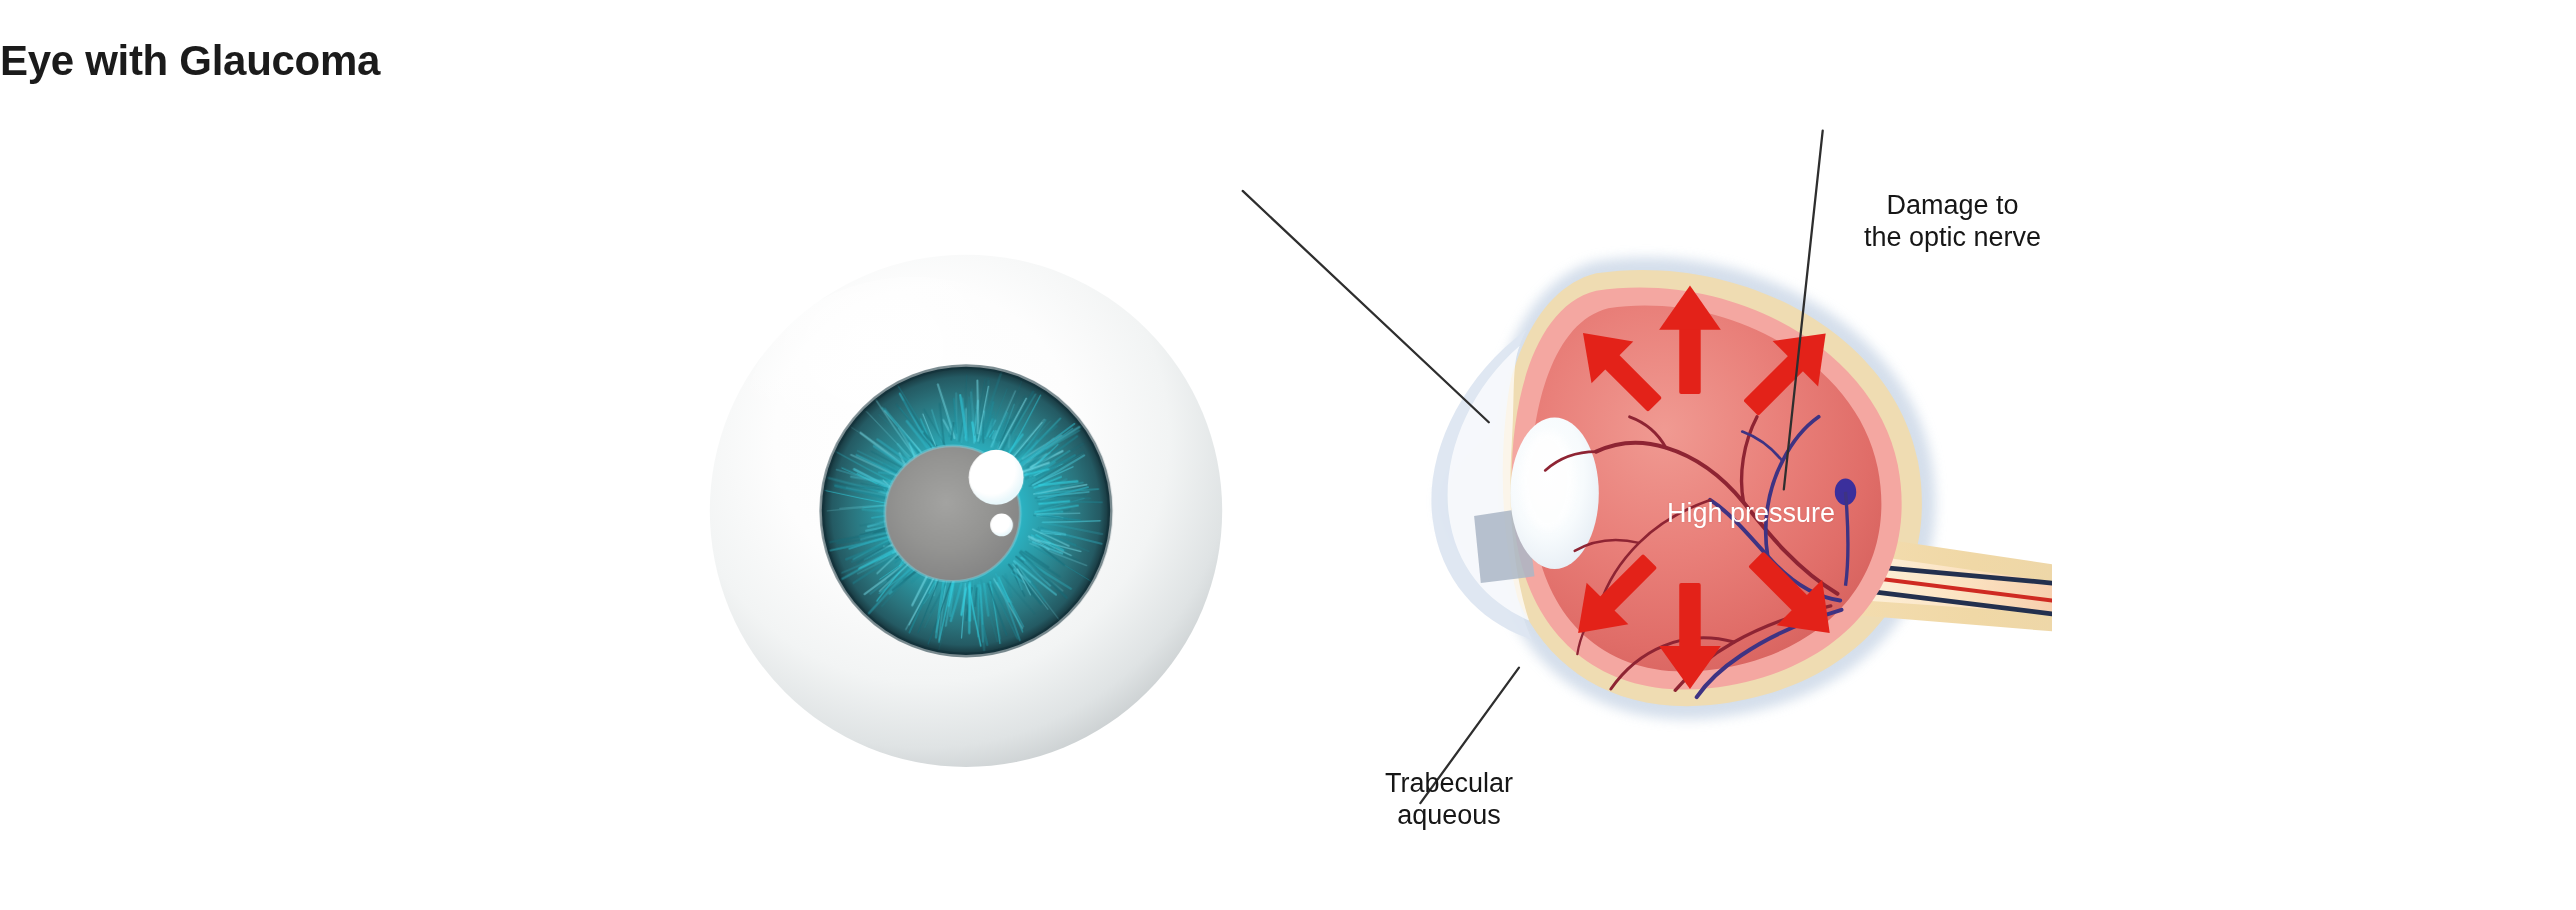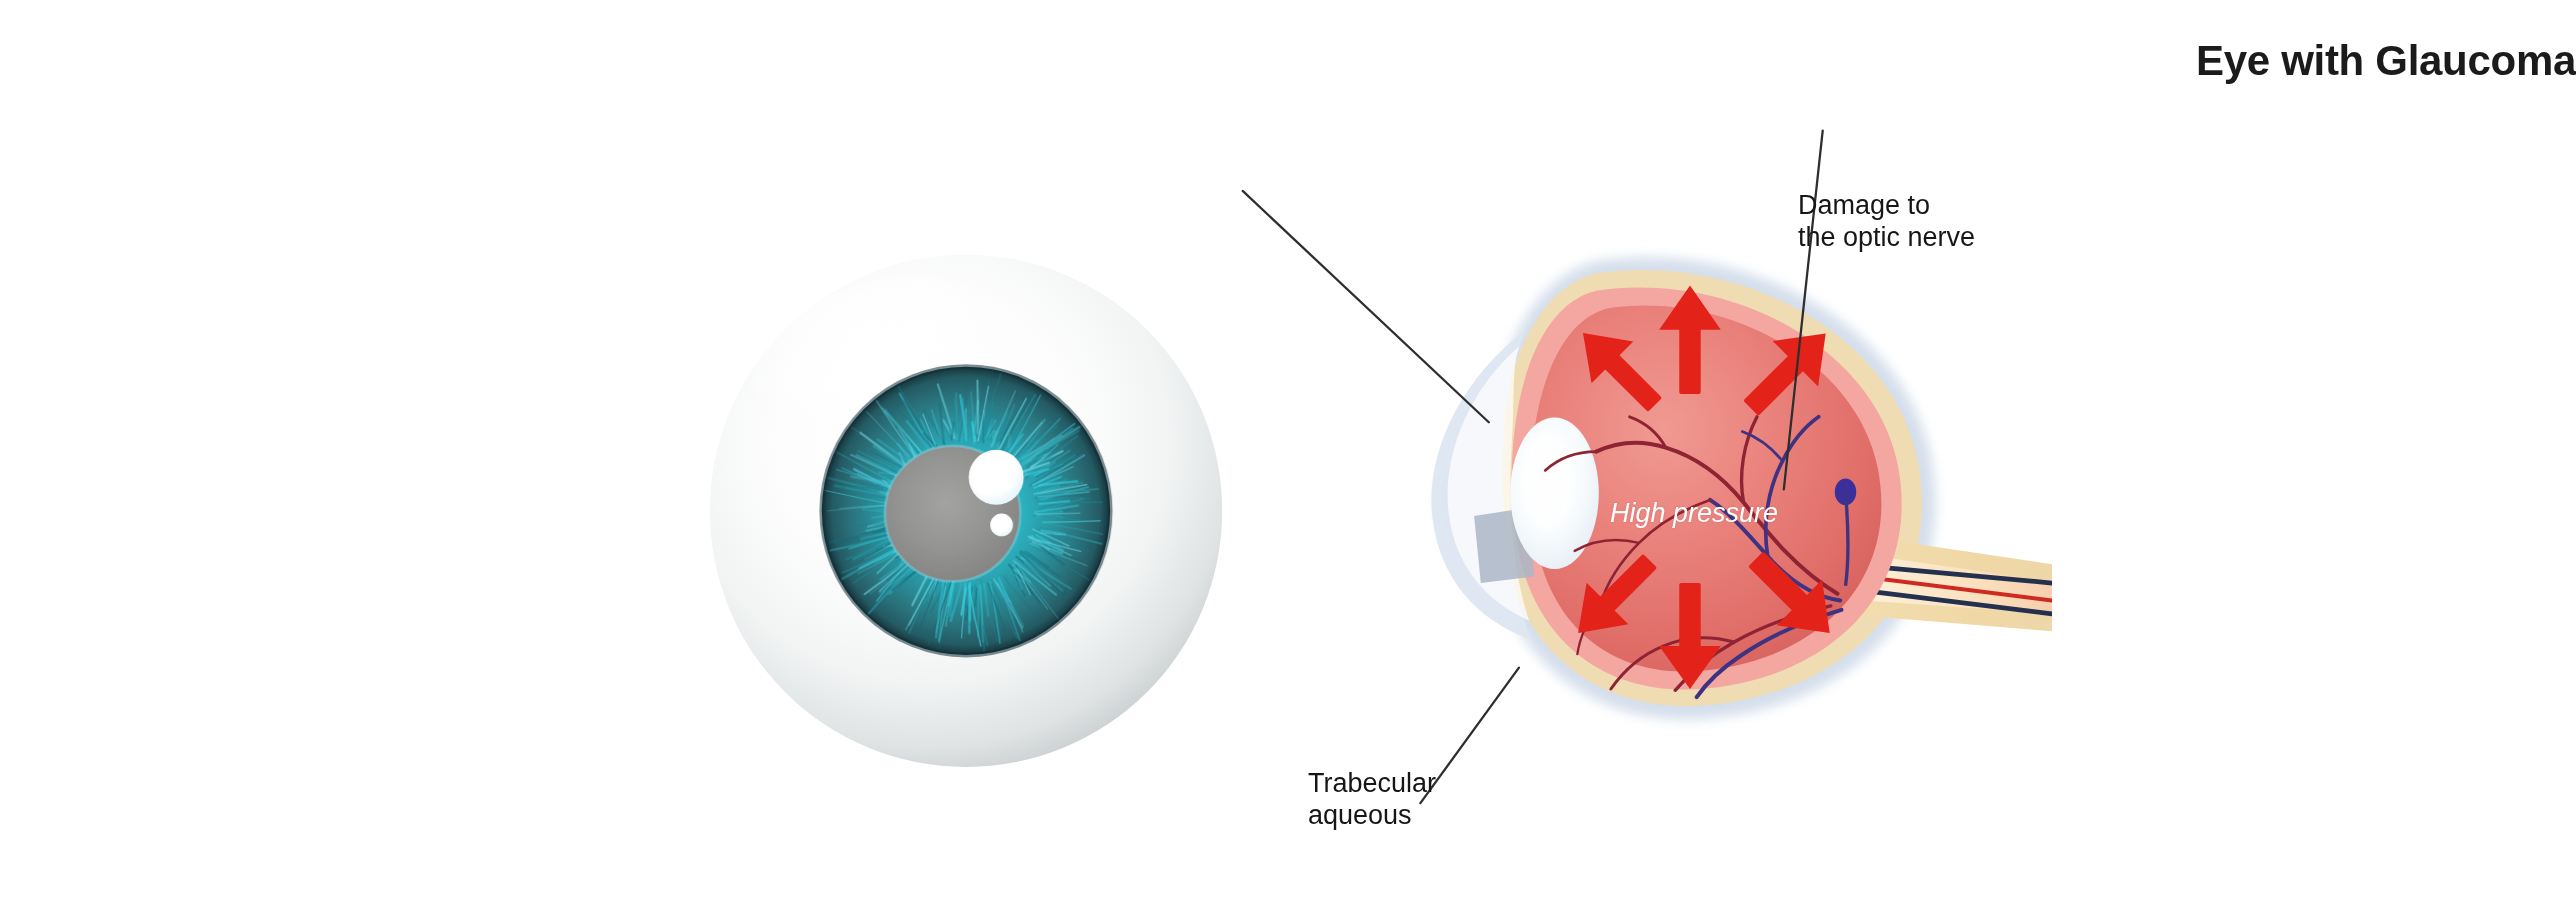--- a/index.html
+++ b/index.html
@@ -23,21 +23,21 @@
     width: 2576px;
     height: 911px;
     background: #ffffff;
   }
 
   .figure-title {
     position: absolute;
     left: 0;
     top: 39px;
     width: 2576px;
-    text-align: right;
+    text-align: left;
     font-size: 42px;
     font-weight: bold;
     color: #1b1b1b;
     letter-spacing: -0.3px;
     line-height: 1.05;
     white-space: pre;
   }
 
   
   .art {
@@ -64,20 +64,21 @@
   }
 
   
   .callout {
     position: absolute;
     font-size: 27px;
     line-height: 1.17;
     color: #161616;
     font-weight: normal;
     white-space: pre;
+    text-align: center;
   }
   #label-aqueous {
     left: 1167px;
     top: 218px;
     width: 402px;
   }
   #label-optic {
     left: 1798px;
     top: 190px;
     width: 309px;
@@ -85,25 +86,25 @@
   #label-trabecular {
     left: 1308px;
     top: 768px;
     width: 282px;
   }
   .pressure-text {
     position: absolute;
     left: 1610px;
     top: 498px;
     width: 282px;
+    text-align: center;
     font-size: 27px;
     color: #ffffff;
     white-space: pre;
     text-shadow: 0 0 2px rgba(190,70,70,.35);
-    font-style: italic;
   }
 </style>
 </head>
 <body>
 
 <div id="stage">
 
   <div class="figure-title">Eye with Glaucoma</div>
 
   <svg id="eyeball-art" class="art" viewBox="0 0 900 920">

